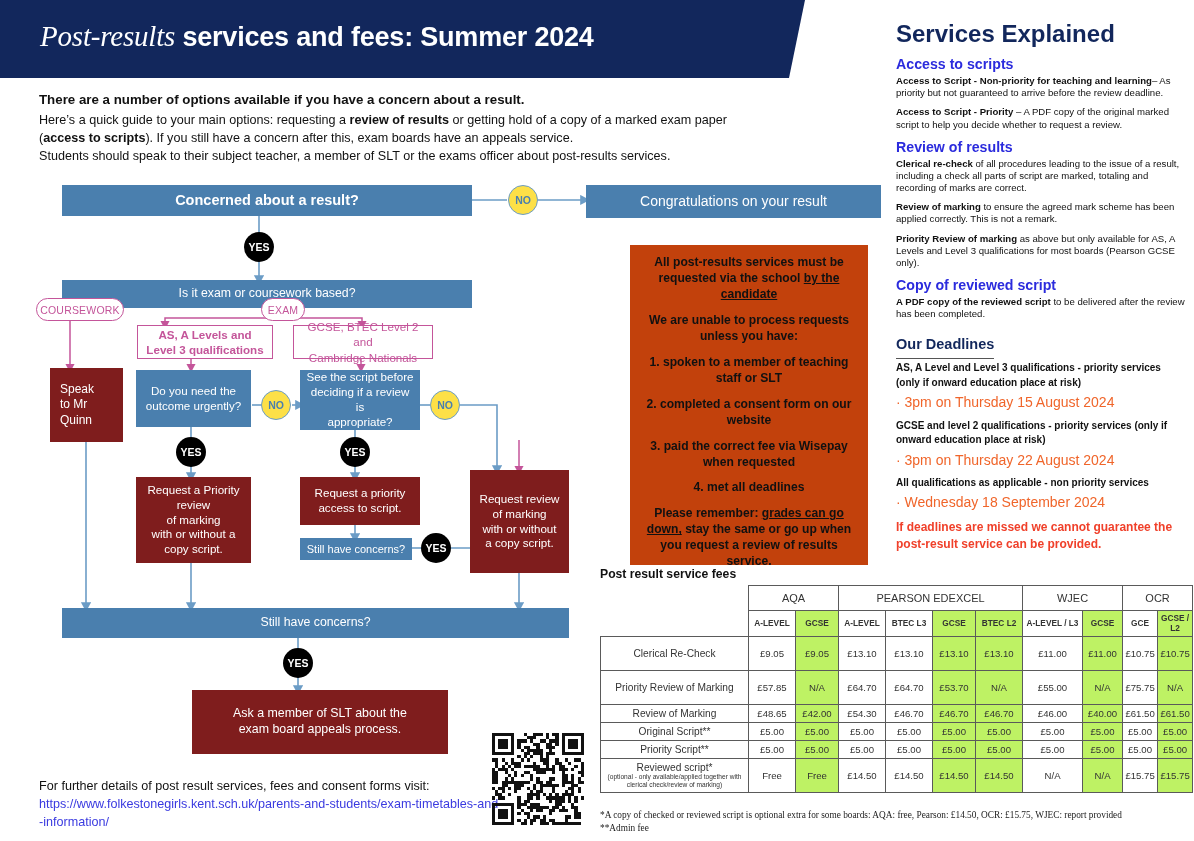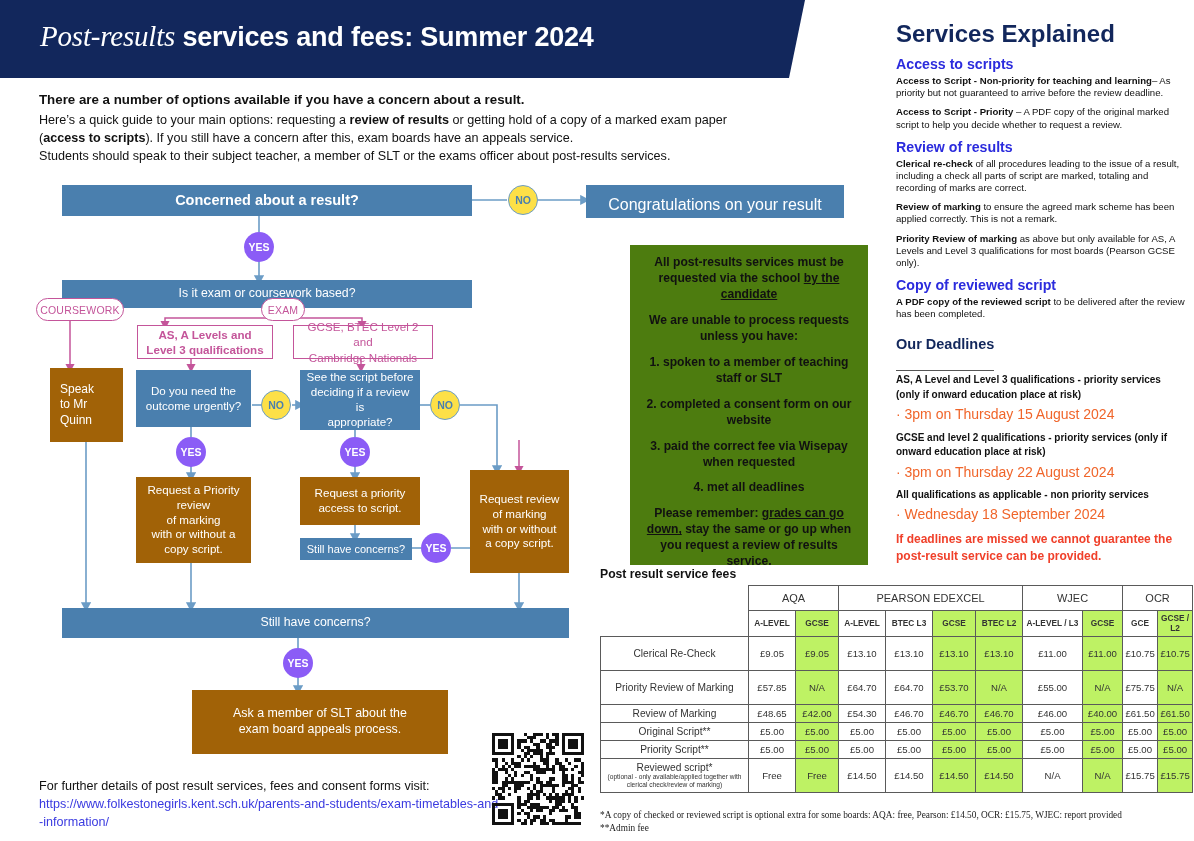--- a/index.html
+++ b/index.html
@@ -42,46 +42,46 @@
   .fl-svg { position: absolute; left: 0; top: 0; }
 
   .node {
     position: absolute;
     display: flex; align-items: center; justify-content: center;
     text-align: center; color: #fff;
     font-size: 11.6px; line-height: 1.28;
     padding: 3px 6px;
   }
   .n-blue  { background: #4a7fae; }
-  .n-navy  { background: #a16207; }
+  .n-navy  { background: #7f1d1d; }
   .n-head  { font-size: 14.5px; font-weight: bold; }
   .n-pinkbox {
     background: #ffffff; border: 1.3px solid #c4559a;
     color: #c4559a; font-size: 11.6px; line-height: 1.3;
   }
 
   .pill {
     position: absolute;
     display: flex; align-items: center; justify-content: center;
     border-radius: 50%;
     font-size: 10.5px; font-weight: 600;
   }
-  .pill-yes { background: #8b5cf6; color:#fff; width: 30px; height: 30px; }
+  .pill-yes { background: #000000; color:#fff; width: 30px; height: 30px; }
   .pill-no  { background: #fde047; color:#4a7fae; border: 1.4px solid #6b9cc6;
               width: 30px; height: 30px; }
   .pill-oval {
     position: absolute; display:flex; align-items:center; justify-content:center;
     border-radius: 999px; border: 1.3px solid #c4559a; background:#fff;
     color: #c4559a; font-size: 10.5px; letter-spacing: .2px;
   }
 
   
   .callout {
     position: absolute; left: 630px; top: 245px; width: 238px; height: 320px;
-    background: #4d7c0f; color: #111;
+    background: #c2410c; color: #111;
     font-size: 12.1px; font-weight: bold; line-height: 1.32;
     text-align: center; padding: 10px 14px;
   }
   .callout p { margin: 0 0 10px 0; }
   .callout u { text-decoration: underline; }
 
   
   .fees-title {
     position: absolute; left: 600px; top: 567px;
     font-size: 12.2px; font-weight: bold; color: #111;
@@ -106,21 +106,21 @@
     position: absolute; left: 600px; top: 809px; width: 594px;
     font-family: "Liberation Serif", serif;
     font-size: 9.3px; color: #222; line-height: 1.35;
   }
 
   
   .right { position: absolute; left: 896px; top: 20px; width: 290px; }
   .r-h1 { font-size: 24px; font-weight: bold; color: #12275c; margin: 0 0 7px 0; }
   .r-h2 { font-size: 14.2px; font-weight: bold; color: #2b2bdd; margin: 8px 0 3px 0; }
   .r-h2b { font-size: 14.5px; font-weight: bold; color: #12275c; margin: 9px 0 2px 0;
-           display:inline-block; border-bottom: 1.6px solid #555; padding-bottom:18px; }
+           display:inline-block; border-bottom: 1.6px solid #555; padding-bottom:6px; }
   .r-p { font-size: 9.6px; color: #111; line-height: 1.27; margin: 0 0 7px 0; }
   .r-p b { font-weight: bold; }
   .r-dl { font-size: 10px; font-weight: bold; color: #111; line-height: 1.45; margin: 0 0 3px 0; }
   .r-date { font-size: 14px; color: #f0652a; margin: 0 0 7px 0; line-height:1.3; }
   .r-warn { font-size: 12px; font-weight: bold; color: #f0402a; line-height: 1.34; margin-top: 8px; }
 
   
   .footer { position: absolute; left: 39px; top: 778px; width: 460px; }
   .footer .f1 { font-size: 12.6px; color: #111; line-height: 1.42; }
   .footer .f2 { font-size: 12.6px; color: #3a3ae0; line-height: 1.42; word-break: break-all; }
@@ -216,21 +216,21 @@
         <path d="M519,440 L519,470" marker-end="url(#apk)"></path>
       </g>
     </svg>
 
     <div class="node n-blue n-head" style="left:62px; top:185px; width:410px; height:31px;">
       <span>Concerned about a result?</span>
     </div>
     <div class="pill pill-no" style="left:508px; top:185px;">
       <span>NO</span>
     </div>
-    <div class="node n-blue" style="left:586px; top:185px; width:258px; height:33px; font-size:16px;align-items:flex-end;">
+    <div class="node n-blue" style="left:586px; top:185px; width:295px; height:33px; font-size:14px;">
       <span>Congratulations on your result</span>
     </div>
 
     <div class="pill pill-yes" style="left:244px; top:232px;">
       <span>YES</span>
     </div>
 
     <div class="node n-blue" style="left:62px; top:280px; width:410px; height:28px; font-size:12.3px;">
       <span>Is it exam or coursework based?</span>
     </div>

